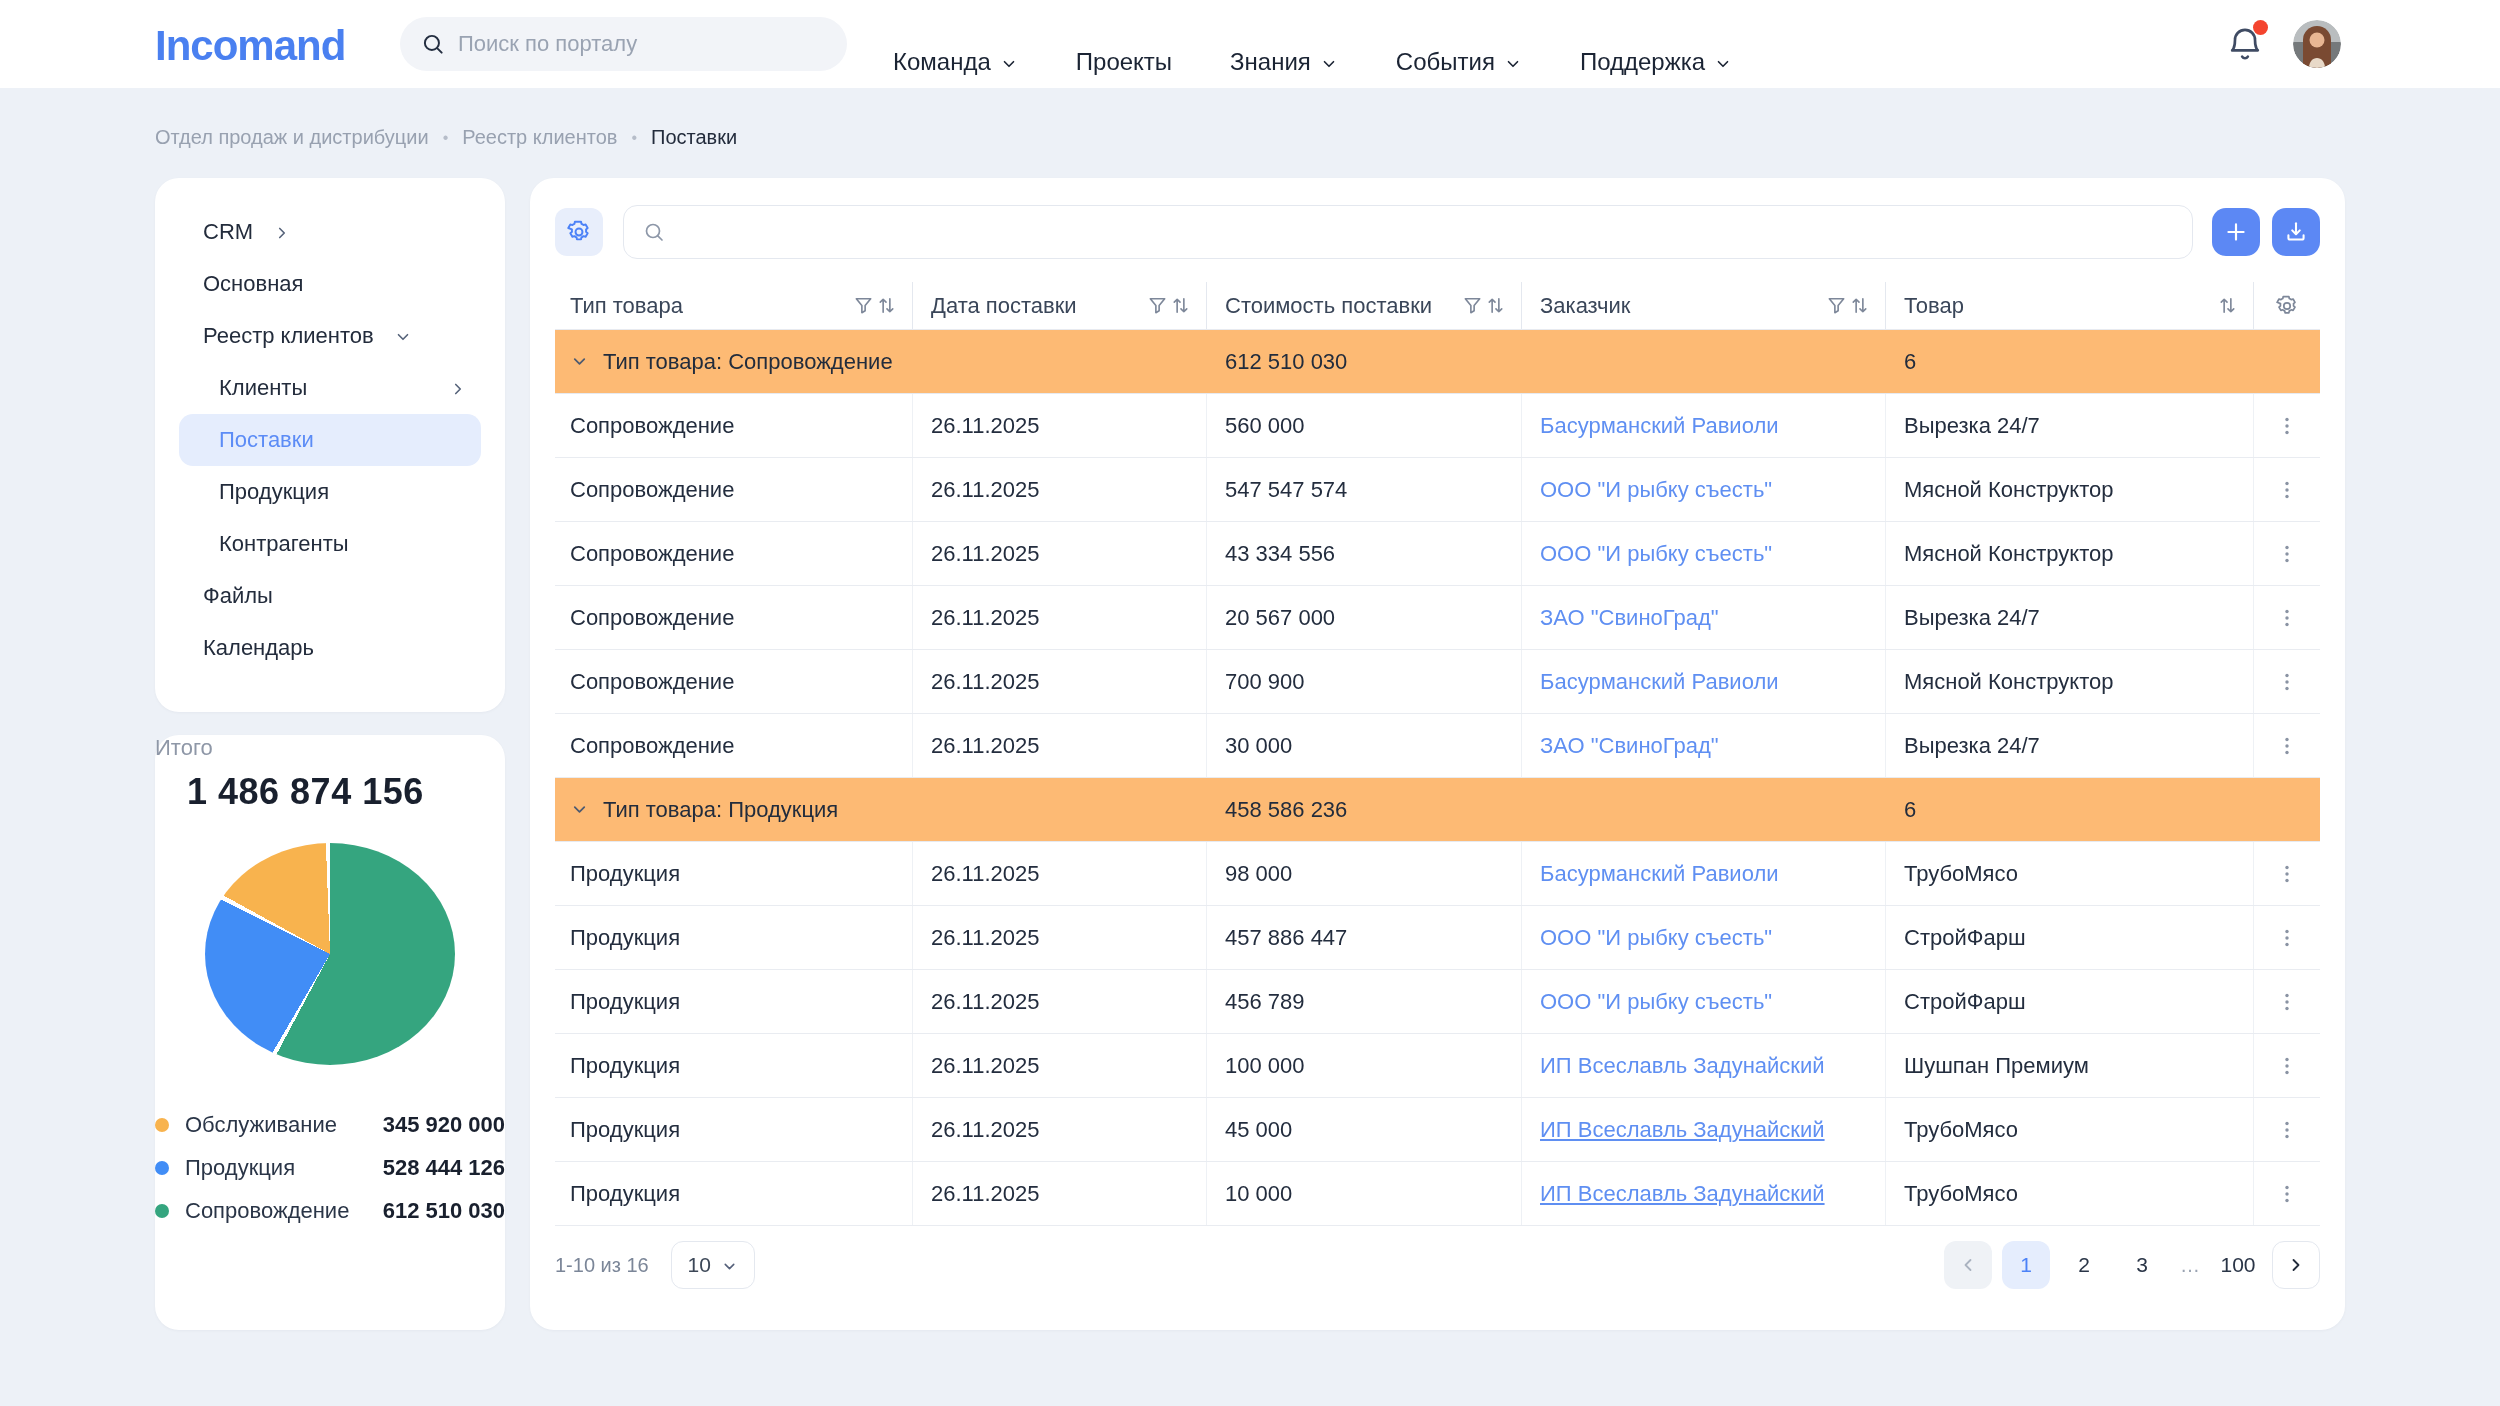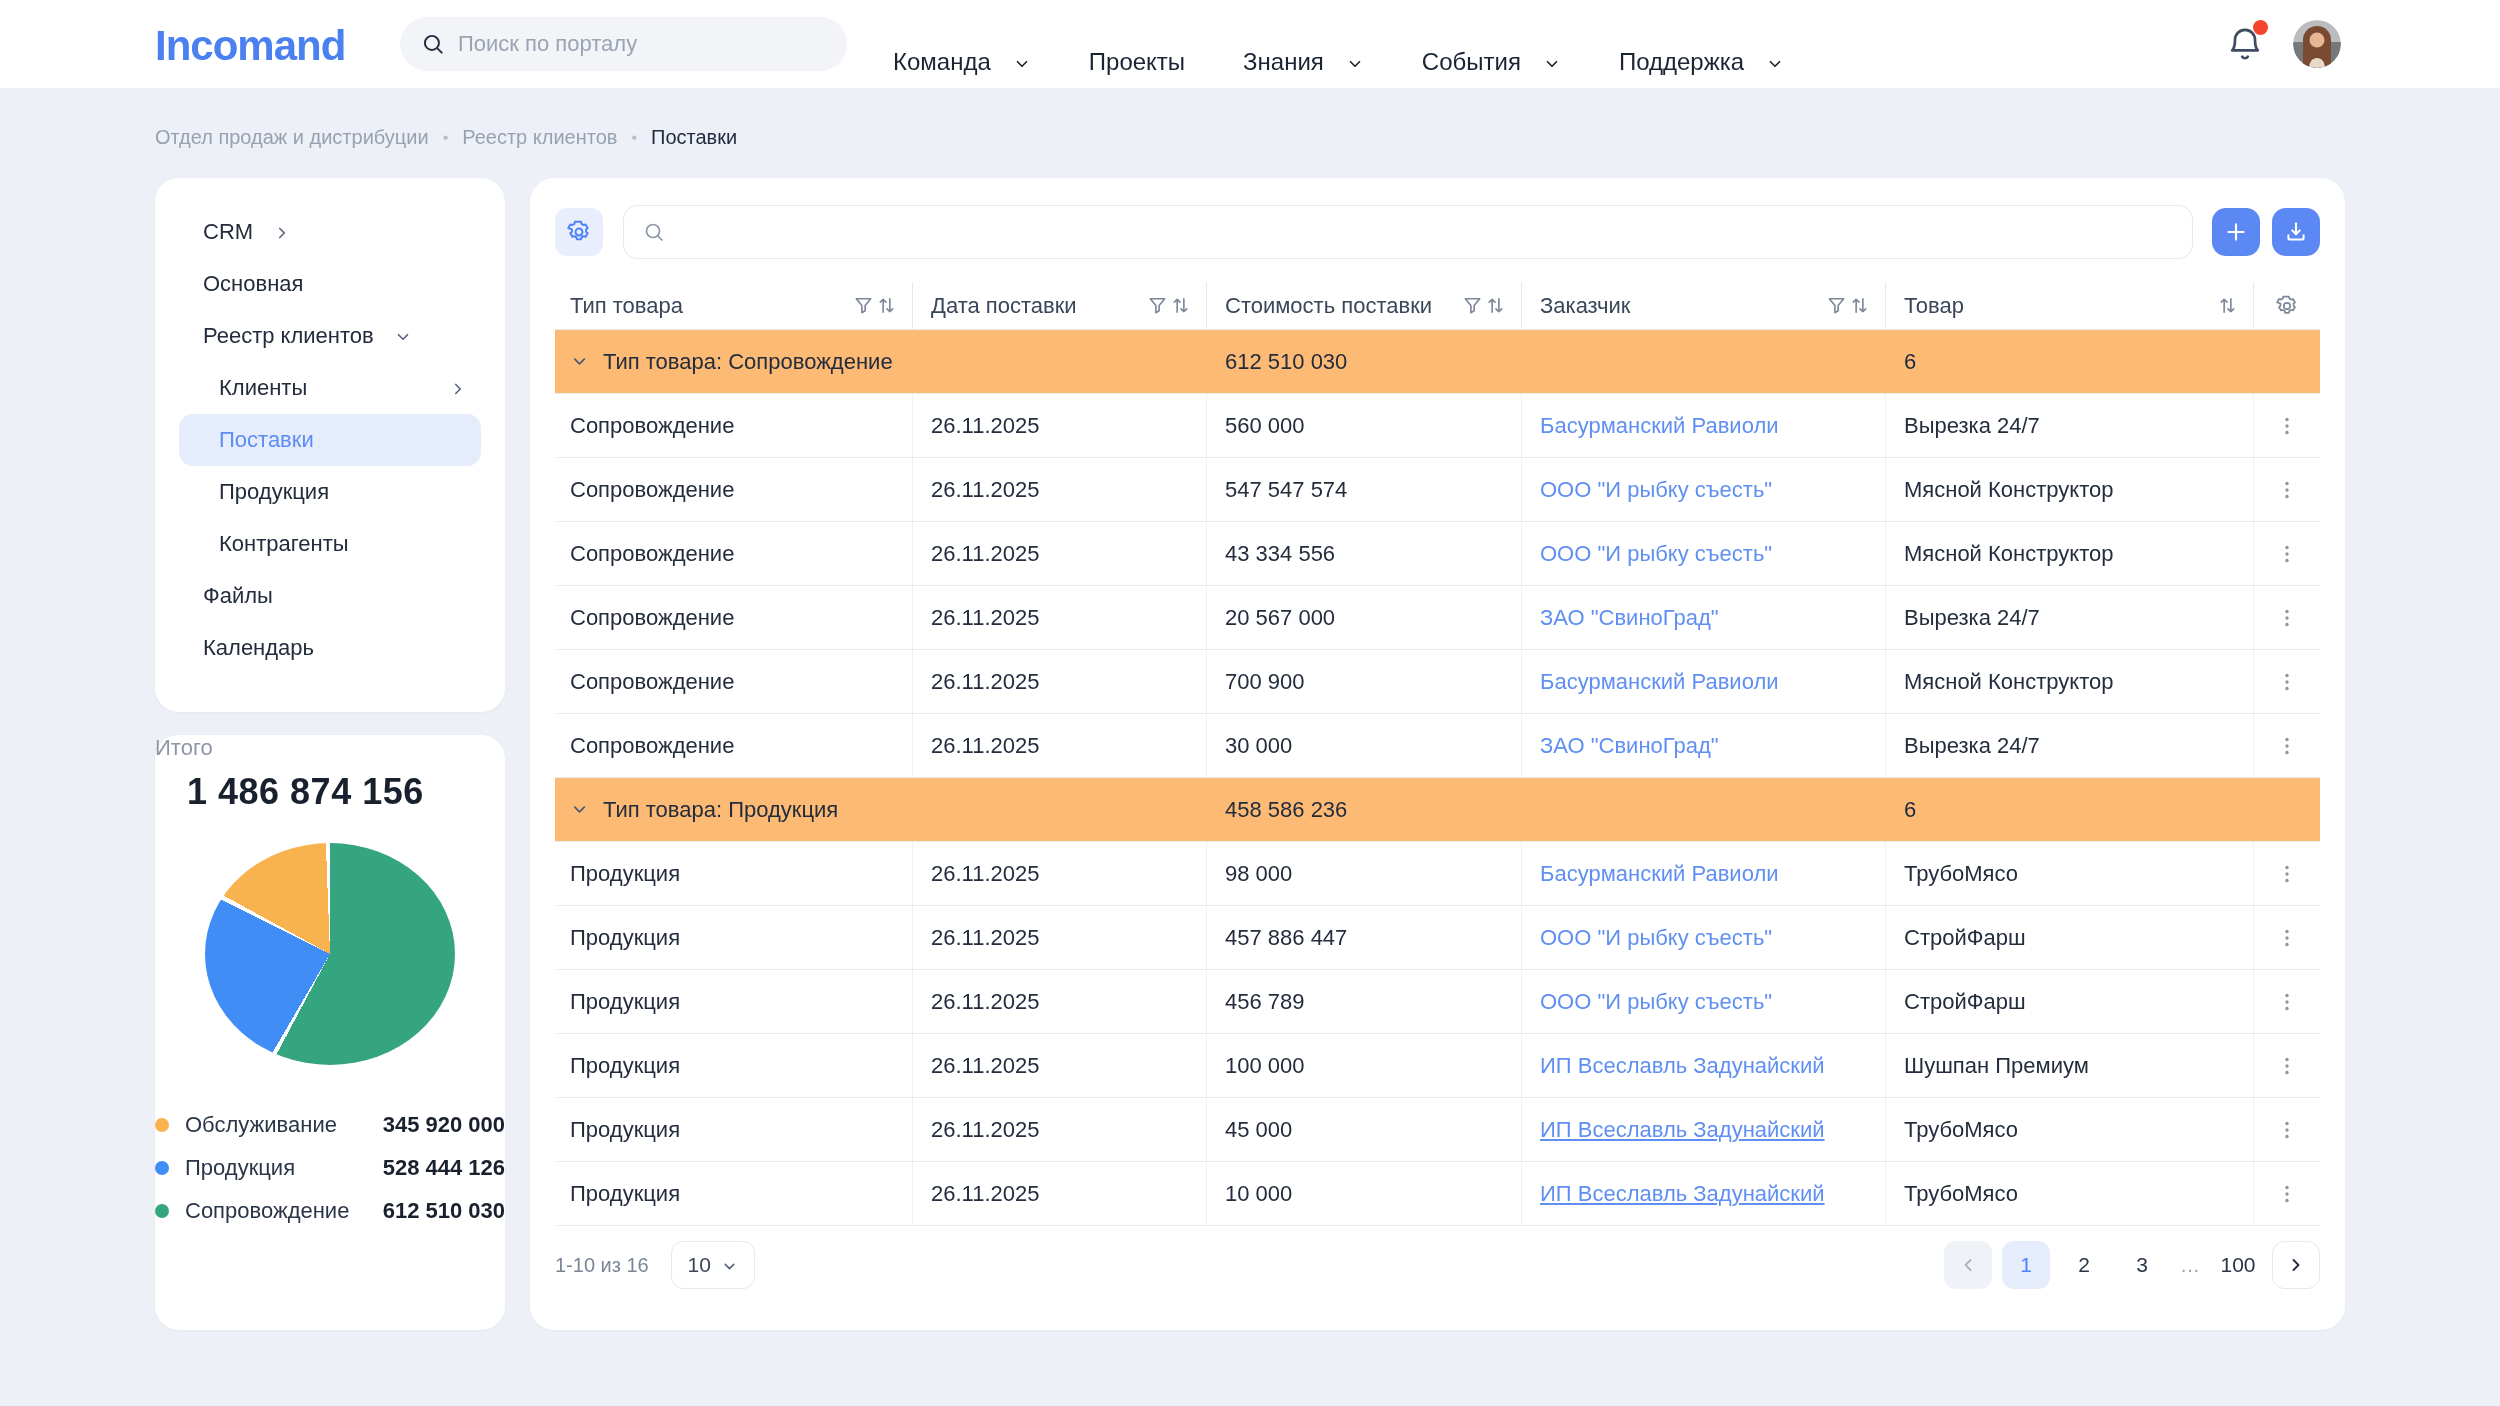--- a/index.html
+++ b/index.html
@@ -9,21 +9,21 @@
   .icon svg { display:block; }
 
   
   .topbar { position:absolute; left:0; top:0; width:2500px; height:88px; background:#ffffff; }
   .logo { position:absolute; left:155px; top:22px; font-size:42px; font-weight:800; letter-spacing:-1px; color:#4a80f0; cursor:pointer; }
   .gsearch { position:absolute; left:400px; top:17px; width:447px; height:54px; background:#f2f4f8; border-radius:27px; display:flex; align-items:center; padding:0 20px; gap:12px; }
   .gsearch input { border:none; outline:none; background:transparent; font-size:22px; color:#242e40; width:100%; font-family:inherit; }
   .gsearch input::placeholder { color:#9aa3b2; }
   .gsearch .icon { color:#242e40; }
   .nav { position:absolute; left:893px; top:0; height:88px; display:flex; align-items:center; gap:58px; }
-  .nav-item { display:flex; align-items:center; gap:22px; font-size:24px; font-weight:500; color:#1b2434; cursor:pointer; white-space:nowrap;margin-top:36px; }
+  .nav-item { display:flex; align-items:center; gap:9px; font-size:24px; font-weight:500; color:#1b2434; cursor:pointer; white-space:nowrap;margin-top:36px; }
   .nav-item .icon { color:#1b2434; margin-top:3px; }
   .top-right { position:absolute; right:159px; top:0; height:88px; display:flex; align-items:center; gap:28px; }
   .bell { position:relative; background:none; border:none; color:#3f4b63; cursor:pointer; }
   .bell-dot { position:absolute; right:-3px; top:-4px; width:15px; height:15px; border-radius:50%; background:#f4442e; }
   .avatar { width:48px; height:48px; border-radius:50%; overflow:hidden; cursor:pointer; }
 
   
   .breadcrumb { position:absolute; left:155px; top:126px; display:flex; align-items:center; gap:14px; font-size:20px; color:#98a1b0; }
   .breadcrumb .sep { font-size:16px; color:#b6bdc9; }
   .breadcrumb .crumb { cursor:pointer; }

